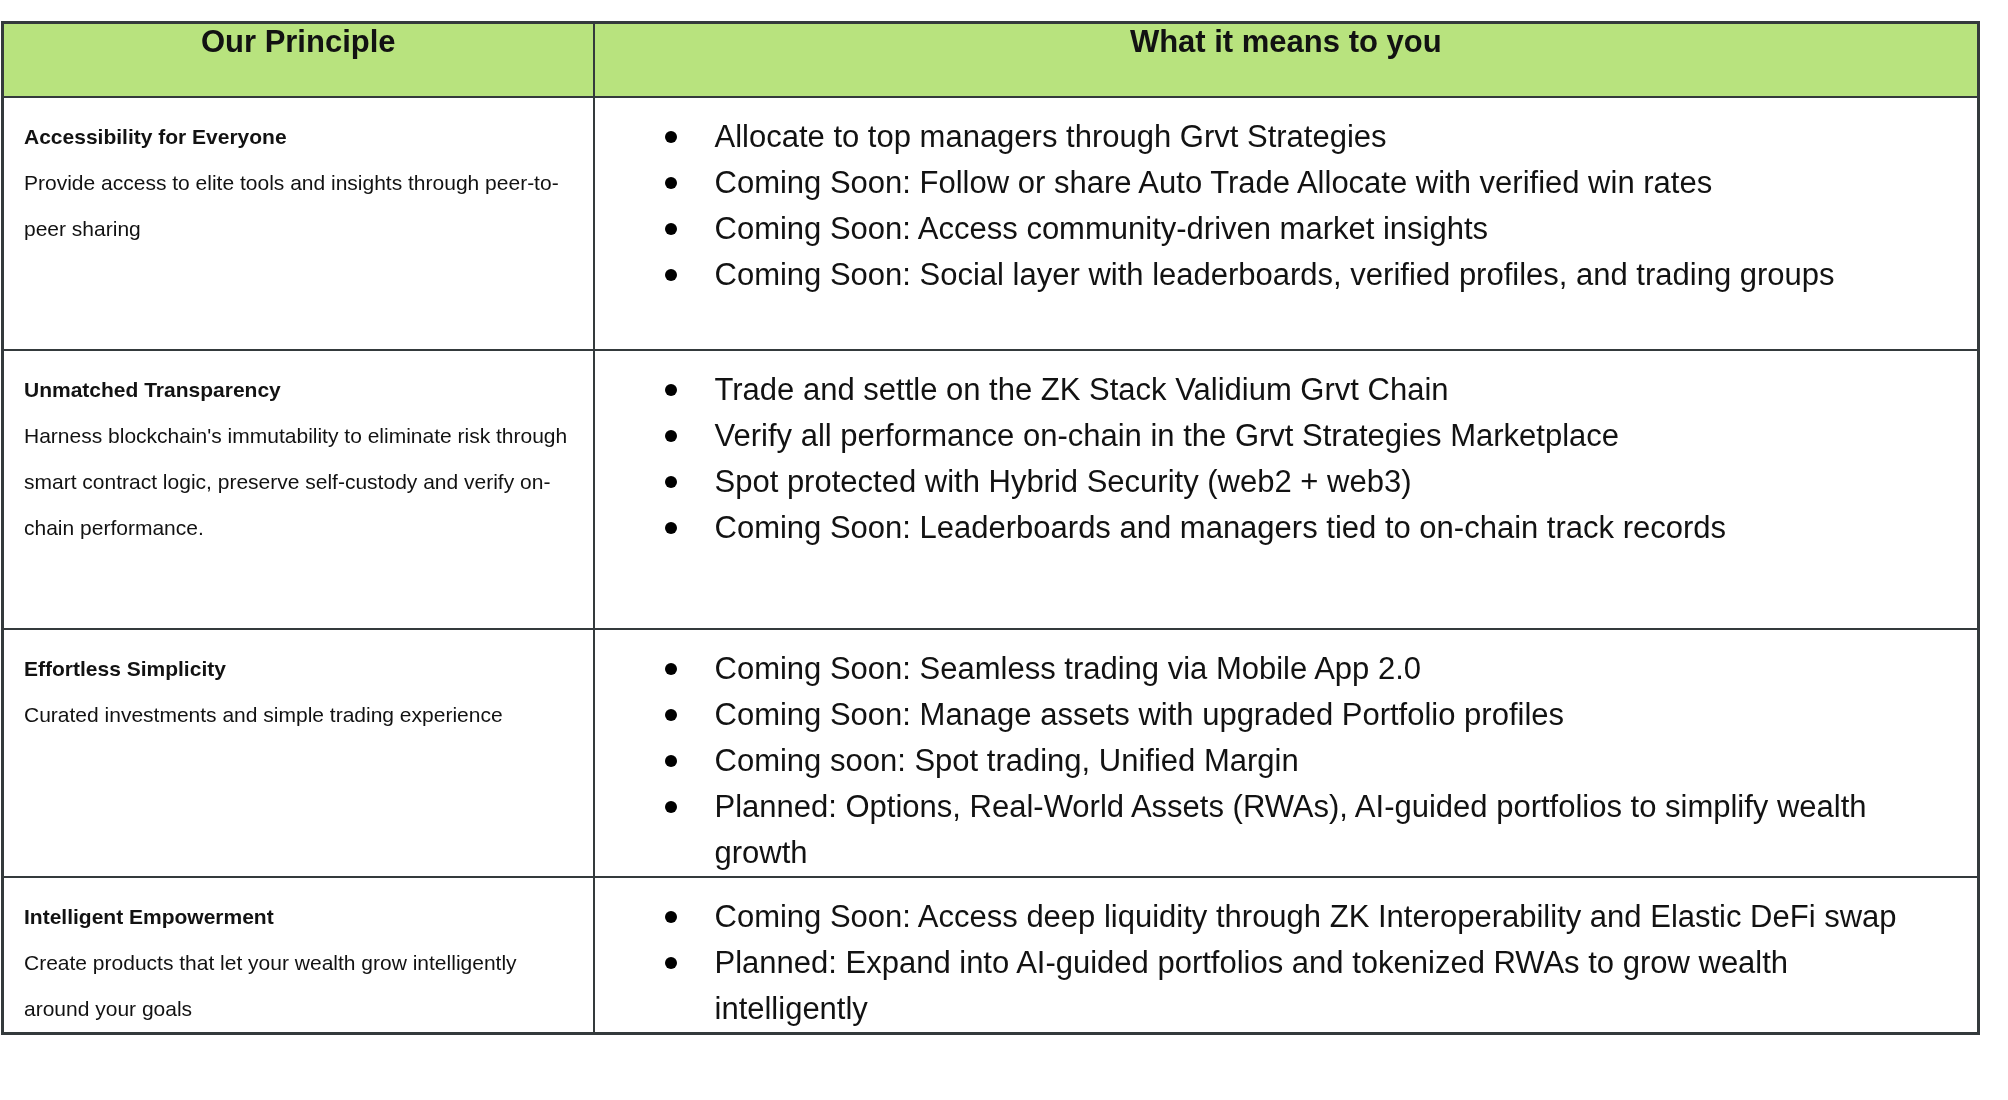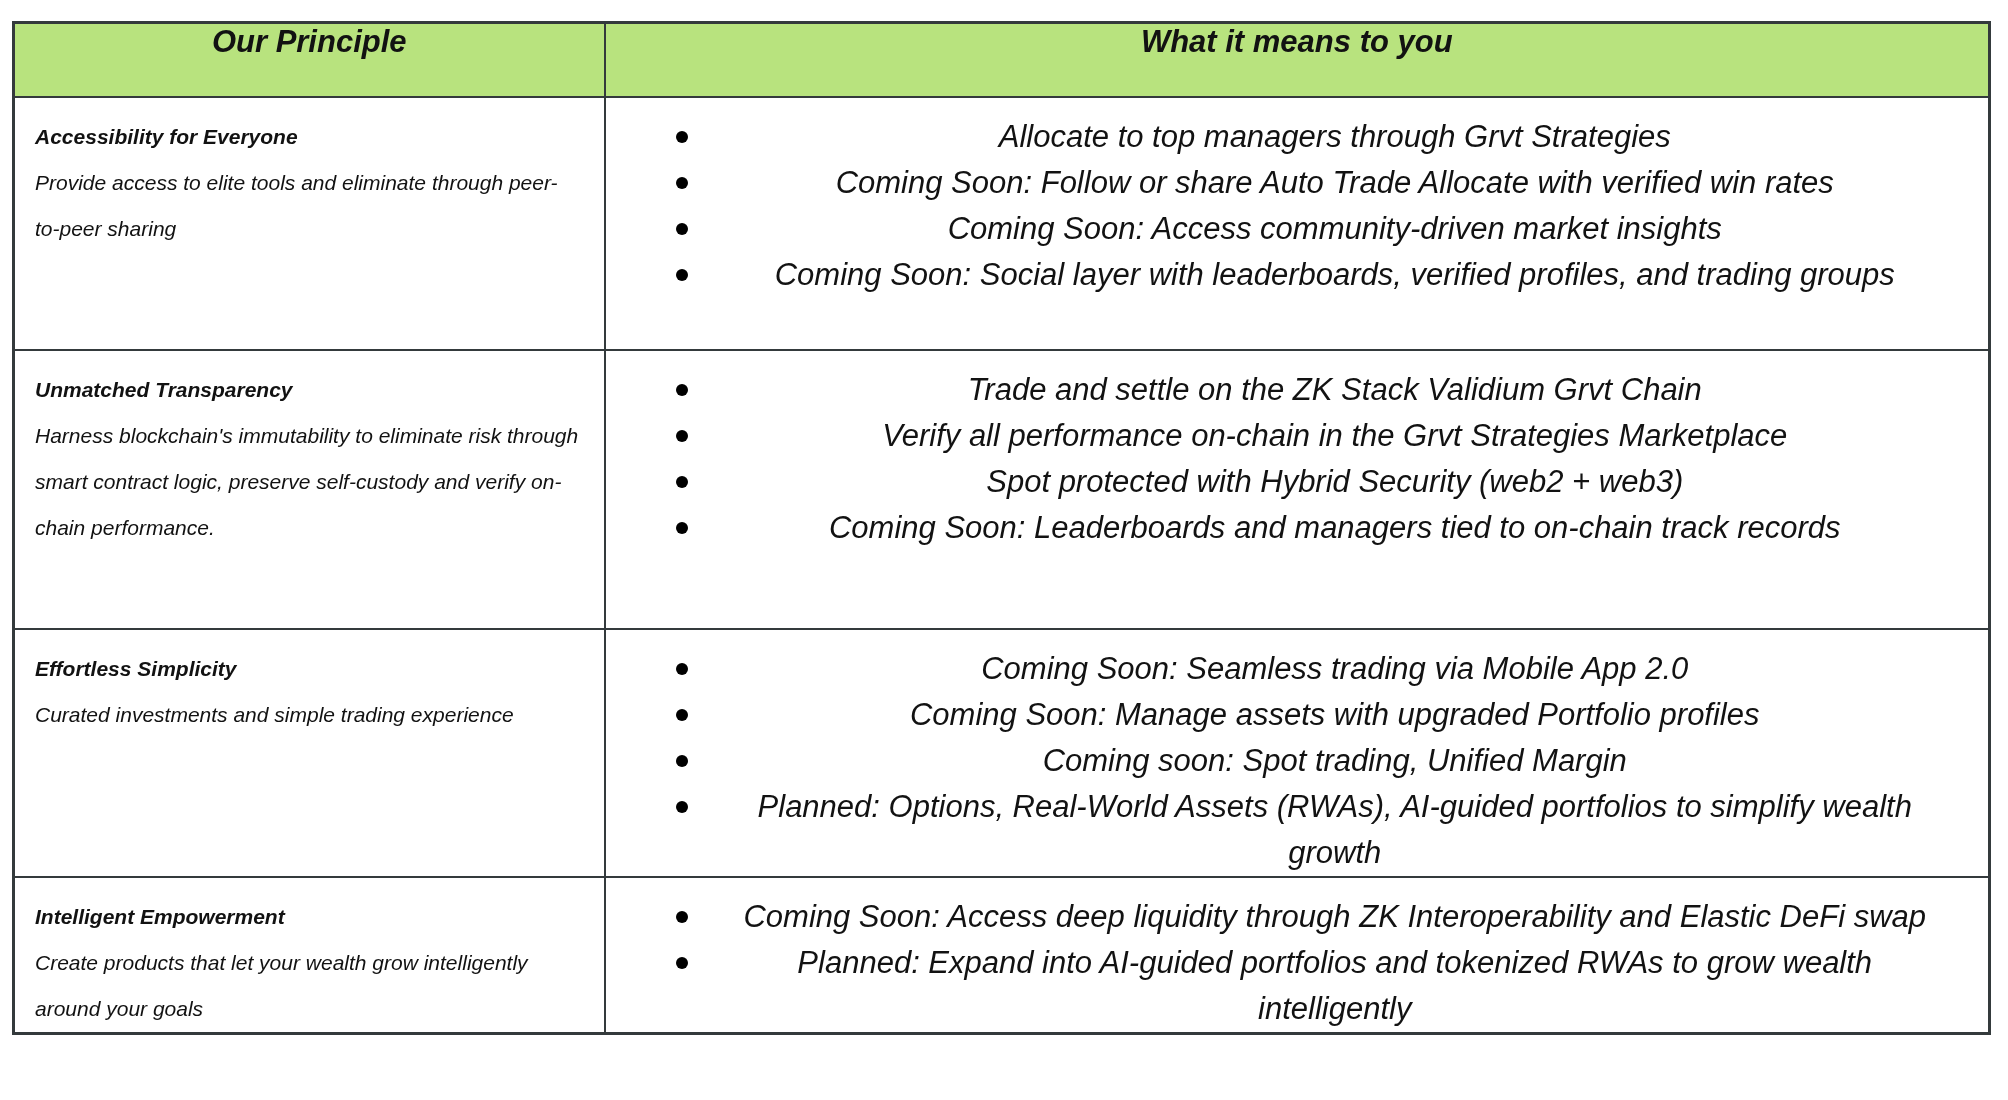--- a/index.html
+++ b/index.html
@@ -12,21 +12,21 @@
   html, body {
     margin: 0; padding: 0;
     width: 2008px; height: 1100px;
     background: var(--page_bg);
     font-family: "Liberation Sans", "DejaVu Sans", sans-serif;
     color: var(--text);
     overflow: hidden;
   }
   .table-wrap {
     position: absolute;
-    left: 12px; top: 21px; font-style: italic;
+    left: 1px; top: 21px;
   }
   table.principles {
     border-collapse: collapse;
     table-layout: fixed;
     width: 1976px;
     border: 3px solid var(--border);
   }
   table.principles td, table.principles th {
     border: 2px solid var(--border);
     vertical-align: top;
@@ -47,21 +47,20 @@
   }
   td.pcell {
     padding: 16px 22px 0 20px;
     font-size: 21px;
     line-height: 46px;
   }
   .ptitle { font-weight: bold; }
   .pdesc  { font-weight: normal; }
   td.bcell {
     padding: 16px 44px 0 64px;
-    text-align: center;
   }
   ul.blist {
     margin: 0; padding: 0;
     list-style: none;
   }
   li.bitem {
     position: relative;
     padding-left: 56px;
     font-size: 31px;
     line-height: 46px;
@@ -85,21 +84,21 @@
     </colgroup>
     <tbody>
         <tr class="header-row">
       <th class="hcell">Our Principle</th>
       <th class="hcell">What it means to you</th>
     </tr>
 
     <tr class="row-1">
       <td class="pcell">
         <div class="ptitle">Accessibility for Everyone</div>
-        <div class="pdesc">Provide access to elite tools and eliminate through peer-to-peer sharing</div>
+        <div class="pdesc">Provide access to elite tools and insights through peer-to-peer sharing</div>
       </td>
       <td class="bcell">
         <ul class="blist">
           <li class="bitem"><span class="dot"></span><span>Allocate to top managers through Grvt Strategies</span></li>
           <li class="bitem"><span class="dot"></span><span>Coming Soon: Follow or share Auto Trade Allocate with verified win rates</span></li>
           <li class="bitem"><span class="dot"></span><span>Coming Soon: Access community-driven market insights</span></li>
           <li class="bitem"><span class="dot"></span><span>Coming Soon: Social layer with leaderboards, verified profiles, and trading groups</span></li>
         </ul>
       </td>
     </tr>

